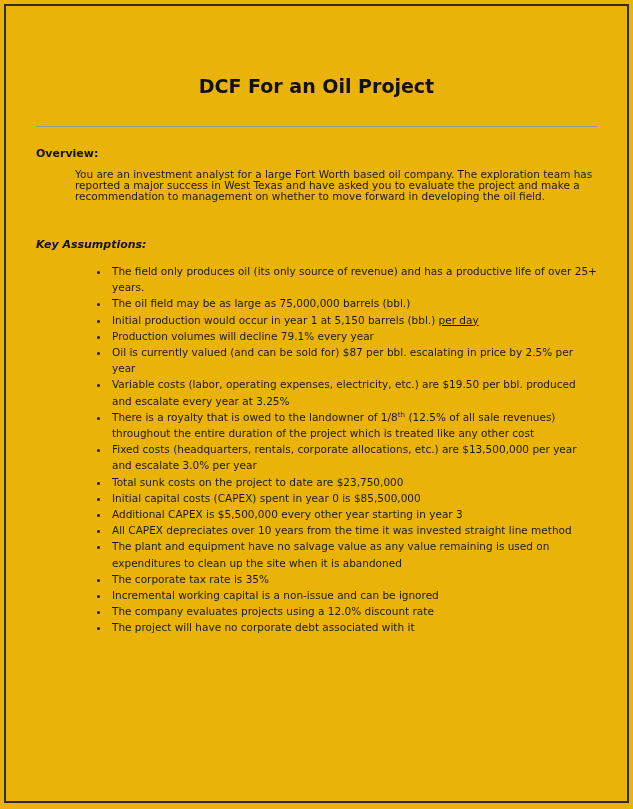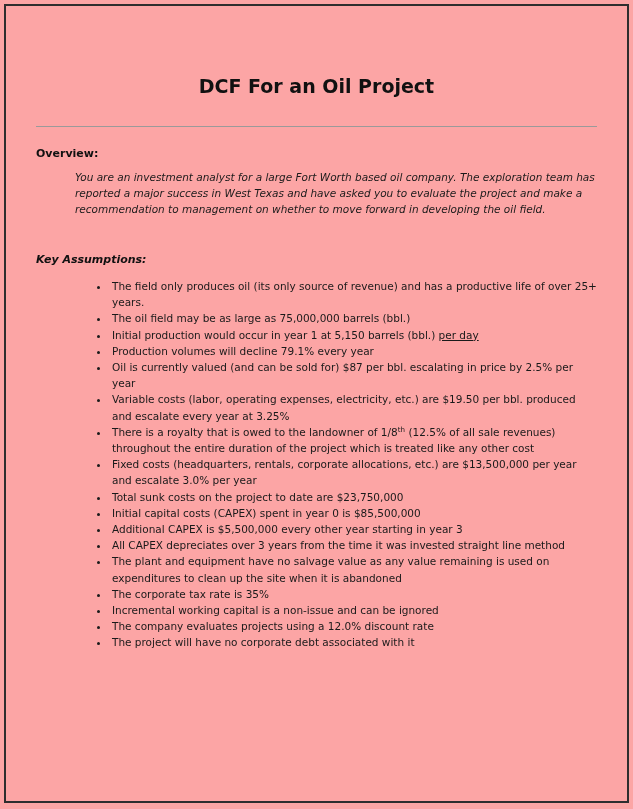--- a/index.html
+++ b/index.html
@@ -4,21 +4,21 @@
 <style>
   html, body {
     margin: 0;
     padding: 0;
     background: #ffffff;
   }
   .page {
     position: relative;
     width: 633px;
     height: 809px;
-    background: #fca5a5;
+    background: #eab308;
     font-family: "DejaVu Sans", sans-serif;
     color: #1a1a1a;
     overflow: hidden;
     box-sizing: border-box;
   }
   .frame {
     position: absolute;
     top: 4px;
     left: 4px;
     right: 4px;
@@ -56,22 +56,21 @@
   }
   .section-heading.assumptions {
     margin-top: 36px;
     font-style: italic;
   }
   .overview-body {
     margin: 9px 0 0 0;
     padding-left: 39px;
     padding-right: 2px;
     font-size: 10.5px;
-    line-height: 16px;
-    font-style: italic;
+    line-height: 11px;
   }
   ul.assumption-list {
     margin: 12px 0 0 0;
     padding-left: 74px;
     font-size: 10.5px;
     line-height: 16.2px;
     list-style-type: disc;
   }
   ul.assumption-list li {
     padding-left: 2px;
@@ -108,21 +107,21 @@
       <li>The oil field may be as large as 75,000,000 barrels (bbl.)</li>
       <li><span>Initial production would occur in year 1 at 5,150 barrels (bbl.) </span><span class="u">per day</span></li>
       <li>Production volumes will decline 79.1% every year</li>
       <li>Oil is currently valued (and can be sold for) $87 per bbl. escalating in price by 2.5% per year</li>
       <li>Variable costs (labor, operating expenses, electricity, etc.) are $19.50 per bbl. produced and escalate every year at 3.25%</li>
       <li><span>There is a royalty that is owed to the landowner of 1/8</span><sup>th</sup><span> (12.5% of all sale revenues) throughout the entire duration of the project which is treated like any other cost</span></li>
       <li>Fixed costs (headquarters, rentals, corporate allocations, etc.) are $13,500,000 per year and escalate 3.0% per year</li>
       <li>Total sunk costs on the project to date are $23,750,000</li>
       <li>Initial capital costs (CAPEX) spent in year 0 is $85,500,000</li>
       <li>Additional CAPEX is $5,500,000 every other year starting in year 3</li>
-      <li>All CAPEX depreciates over 3 years from the time it was invested straight line method</li>
+      <li>All CAPEX depreciates over 10 years from the time it was invested straight line method</li>
       <li>The plant and equipment have no salvage value as any value remaining is used on expenditures to clean up the site when it is abandoned</li>
       <li>The corporate tax rate is 35%</li>
       <li>Incremental working capital is a non-issue and can be ignored</li>
       <li>The company evaluates projects using a 12.0% discount rate</li>
       <li>The project will have no corporate debt associated with it</li>
     </ul>
 
   </div>
 </div>
 

